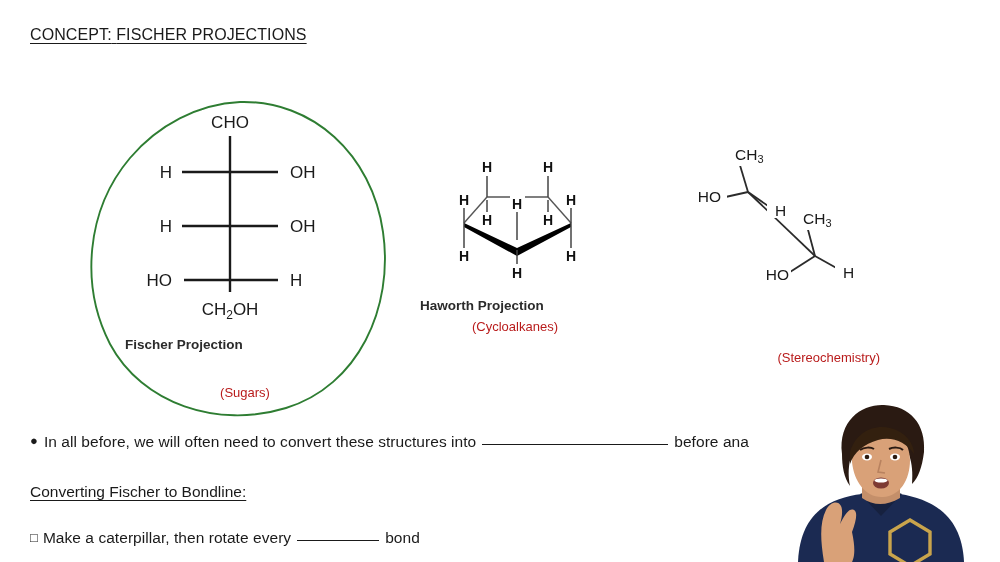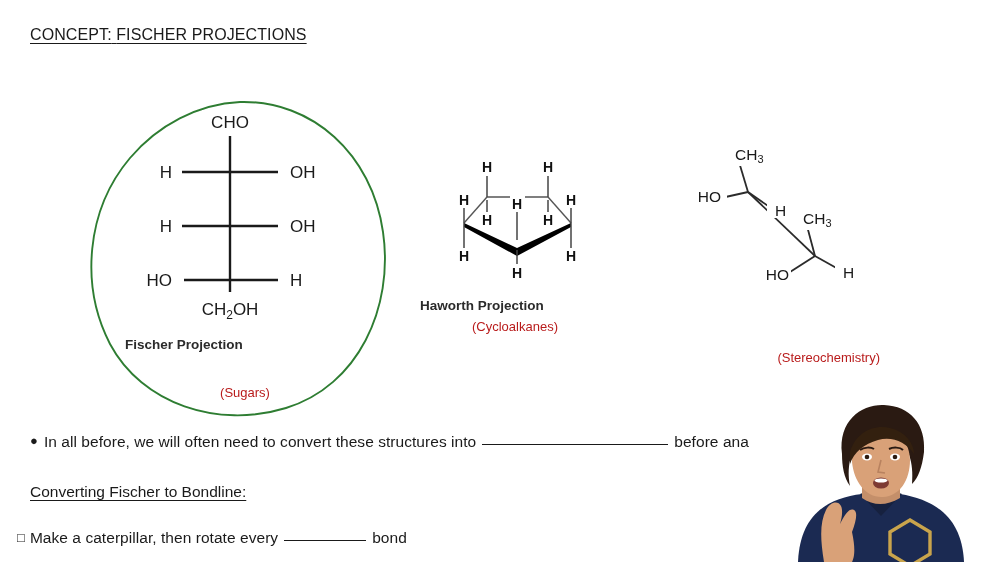--- a/index.html
+++ b/index.html
@@ -161,21 +161,21 @@
     </g>
   </svg>
   <div class="caption-sub" style="left:690px;top:350px;width:190px;text-align:right;">(Stereochemistry)</div>
 
   <div class="bullet-line" style="left:30px;top:433px;">
     <span class="dot">●</span><span>In all before, we will often need to convert these structures into</span><span class="blank" style="width:186px;margin:0 6px;"></span><span>before analyzing them.</span>
   </div>
 
   <div class="heading-ul" style="left:30px;top:483px;">Converting Fischer to Bondline:</div>
 
-  <div class="bullet-line" style="left:17px;top:529px;text-align:center;">
+  <div class="bullet-line" style="left:30px;top:529px;text-align:center;">
     <span class="sq">□</span><span>Make a caterpillar, then rotate every</span><span class="blank" style="width:82px;margin:0 6px;"></span><span>bond</span>
   </div>
 
   <svg id="presenter" viewBox="0 0 250 160">
     <defs>
       <clipPath id="pclip">
           <rect x="0" y="0" width="250" height="160"></rect>
         </clipPath>
     </defs>
     <g clip-path="url(#pclip)">

